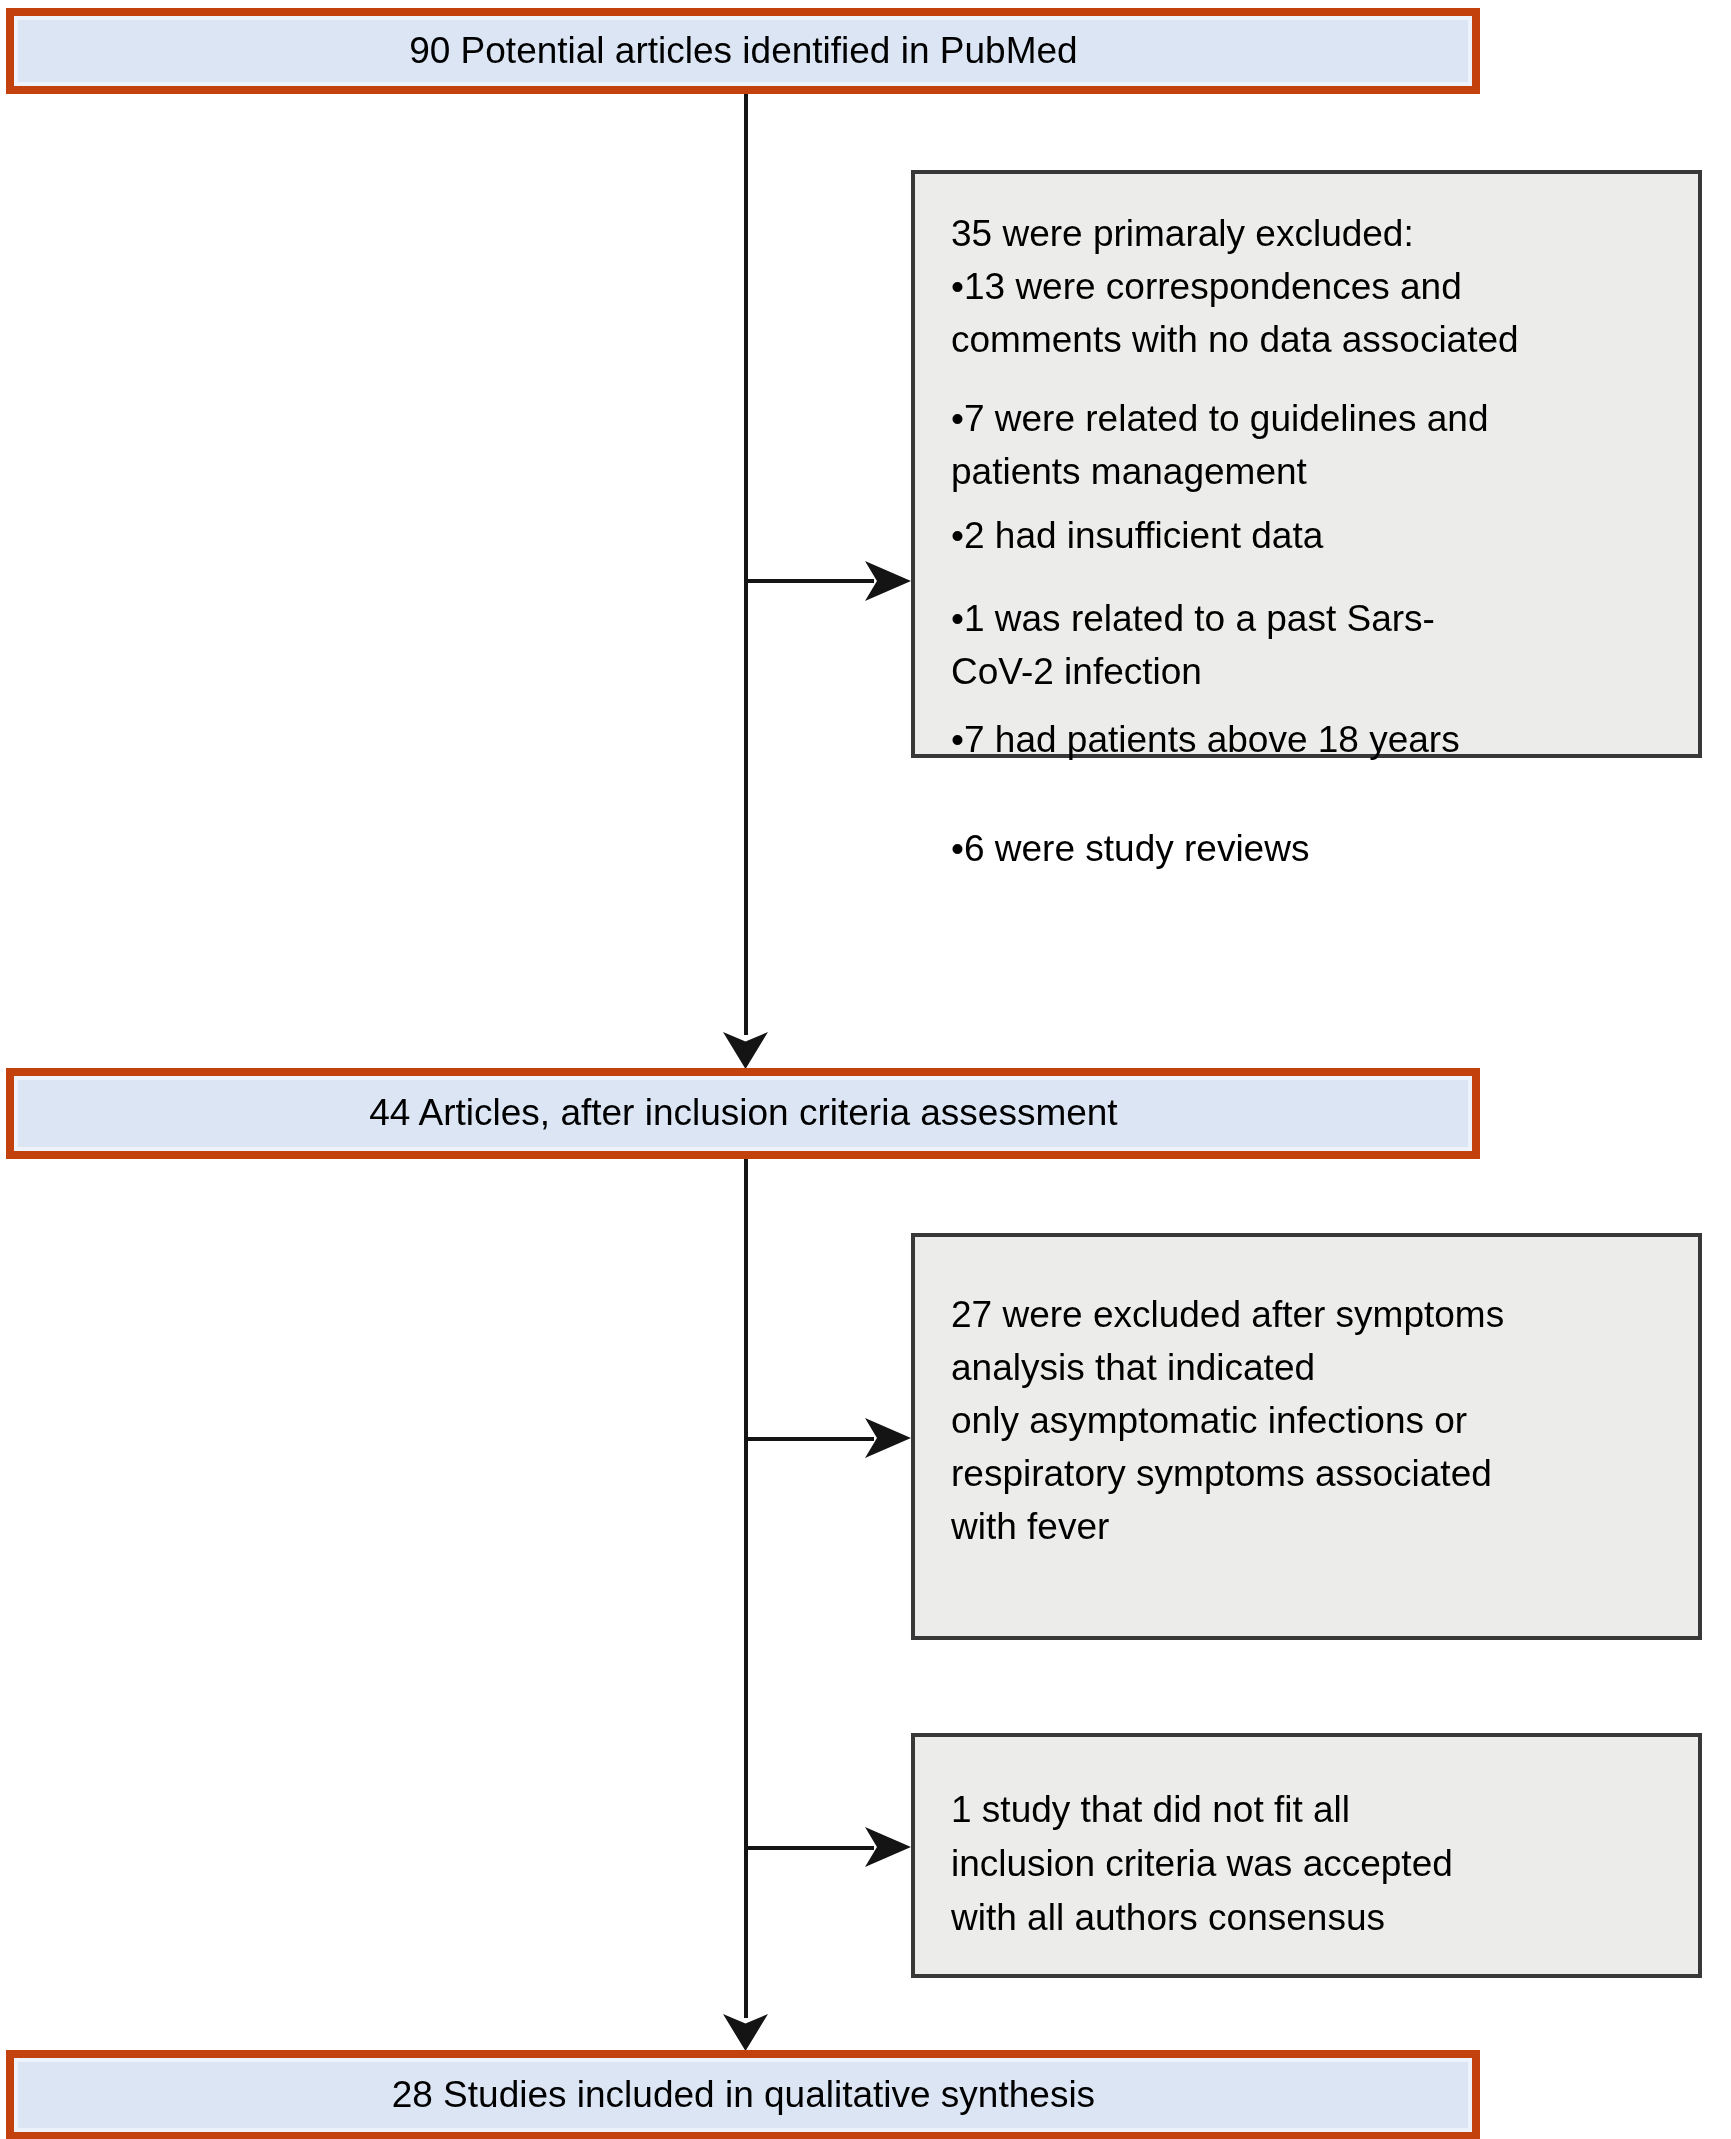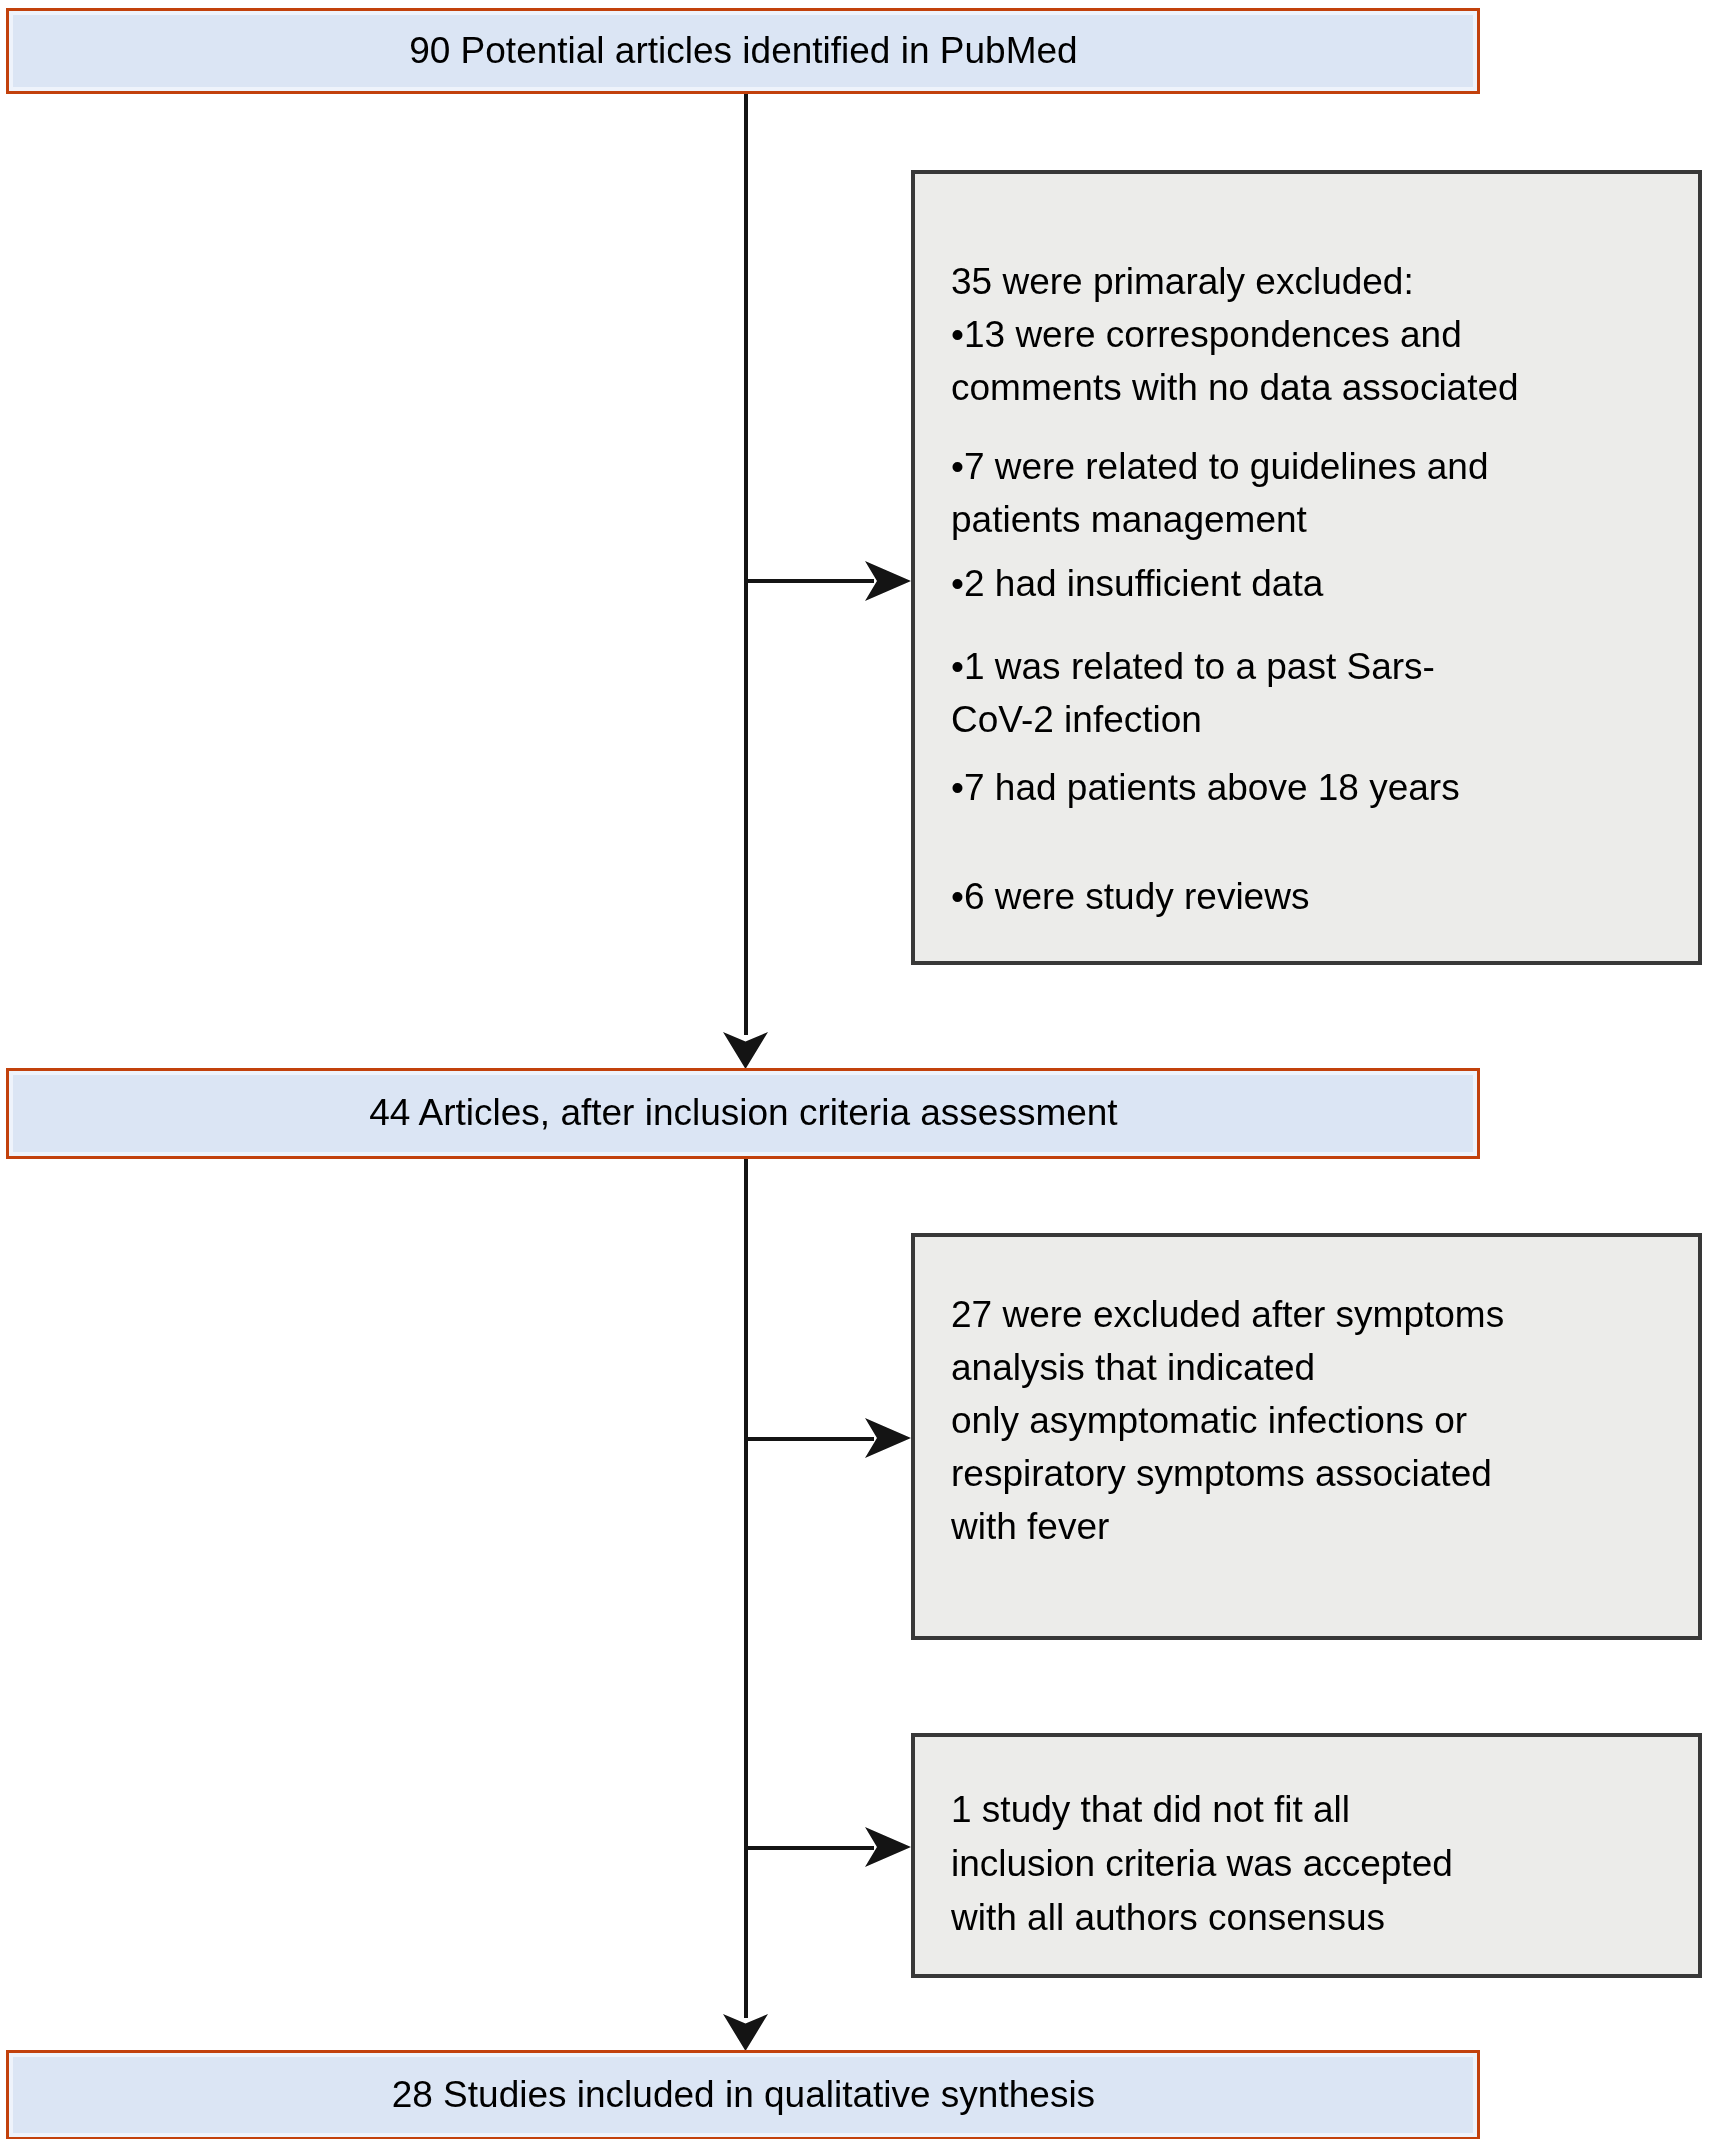--- a/index.html
+++ b/index.html
@@ -16,21 +16,21 @@
     color: #000000;
     overflow: hidden;
   }
   
   .process-box {
     position: absolute;
     left: 6.4px;
     width: 1474px;
     box-sizing: border-box;
     background: #dbe5f4;
-    border: 3px solid #c2410c;
+    border: 8px solid #c2410c;
     box-shadow: inset 0 0 0 4px #eef3fb;
     display: flex;
     align-items: center;
     justify-content: center;
     font-size: 37px;
     line-height: 1.2;
     text-align: center;
   }
   
   .note-box {
@@ -77,21 +77,21 @@
   <div class="process-box" style="top:8px;height:86px;">
     <span>90 Potential articles identified in PubMed</span>
   </div>
 
   <div class="line" style="left:744px;top:94px;width:4px;height:941px;"></div>
   <div class="arrowhead-down" style="left:723px;top:1032px;"></div>
 
   <div class="line" style="left:746px;top:579px;width:128px;height:4px;"></div>
   <div class="arrowhead-right" style="left:865px;top:561px;"></div>
 
-  <div class="note-box" style="top:170px;height:795px;padding-top:81px;">
+  <div class="note-box" style="top:170px;height:588px;padding-top:33px;">
     <div class="para" style="margin-top:0;">
       <div class="note-line">35 were primaraly excluded:</div>
     </div>
     <div class="para" style="margin-top:0;">
       <div class="note-line">•13 were correspondences and</div>
       <div class="note-line">comments with no data associated</div>
     </div>
     <div class="para" style="margin-top:26px;">
       <div class="note-line">•7 were related to guidelines and</div>
       <div class="note-line">patients management</div>

